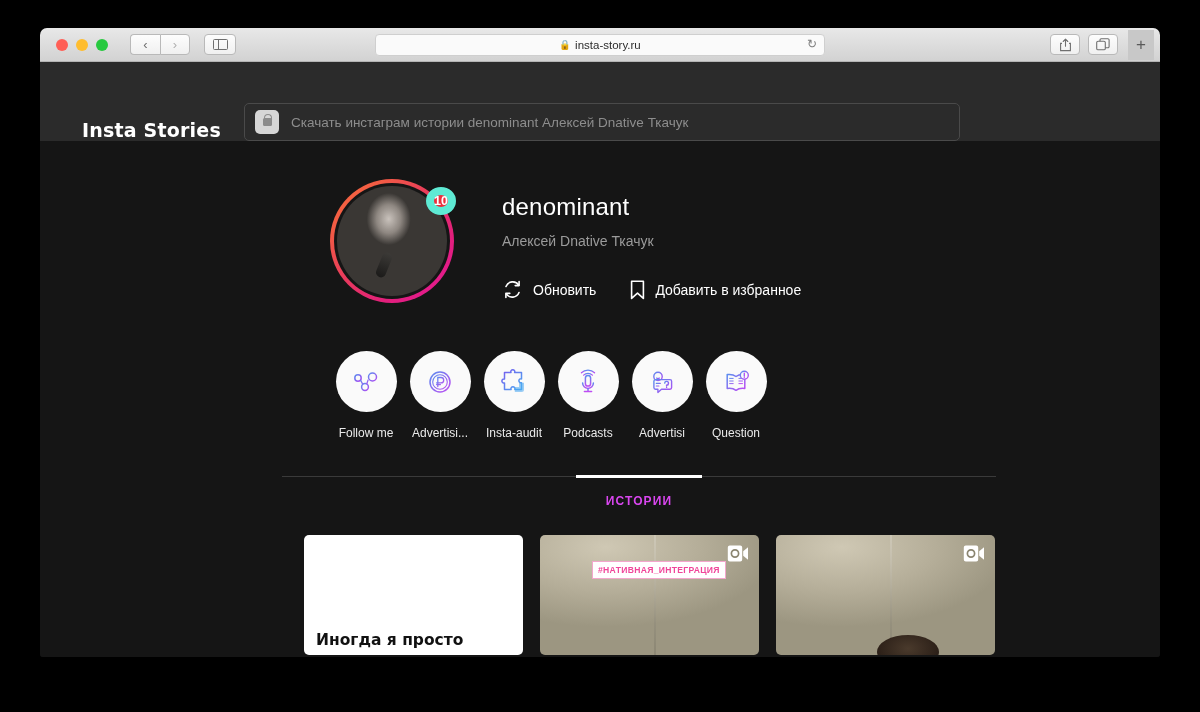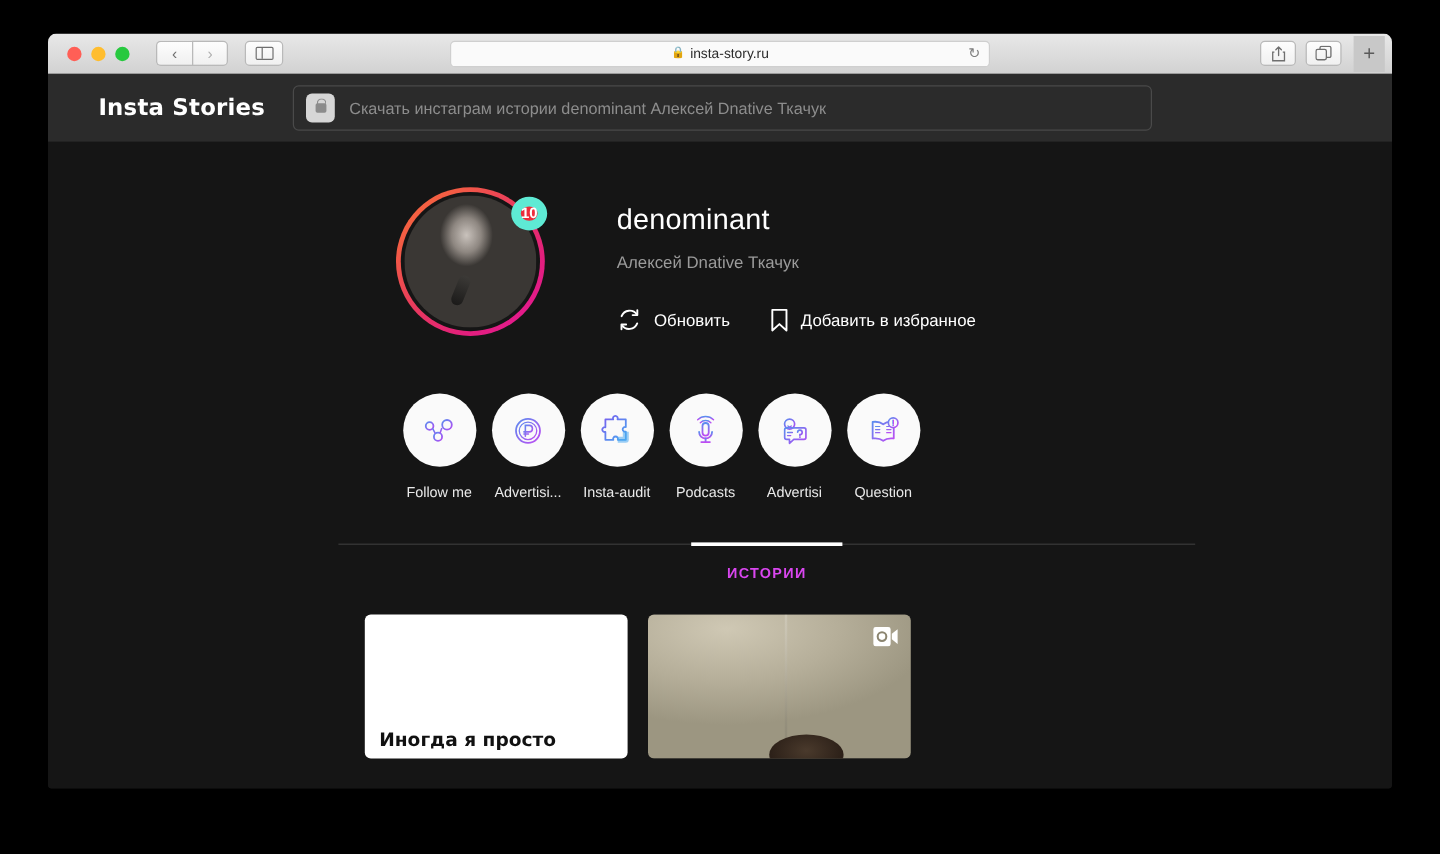--- a/index.html
+++ b/index.html
@@ -84,23 +84,23 @@
     width: 26px; height: 30px; margin-left: 2px;
     background: #c8c8c8;
     display: flex; align-items: center; justify-content: center;
     color: #5a5a5a; font-size: 17px; font-weight: 300;
   }
 
   
   .page { height: 595px; background: #151515; overflow: hidden; position: relative; }
 
   .sitehead {
-    height: 56px;
+    height: 79px;
     background: #2b2b2b;
-    display: flex; align-items: center;
+    display: flex; align-items: flex-end;
     padding: 0 0 0 42px;
   }
   .logo {
     color: #fff; font-size: 19px; font-weight: 700;
     letter-spacing: 0.2px; width: 162px;
     font-family: "DejaVu Sans", sans-serif;
   }
   .searchwrap {
     flex: 1; margin-right: 200px;
     height: 38px;
@@ -155,21 +155,21 @@
   }
   .badge {
     position: absolute; right: -2px; top: 8px;
     min-width: 28px; height: 28px; border-radius: 50%;
     background: #ed2c3b; color: #fff;
     font-size: 12.5px; font-weight: 700;
     display: flex; align-items: center; justify-content: center;
     border: 8px solid #5eead4;
   }
 
-  .pinfo { margin-left: 60px; padding-top: 14px; }
+  .pinfo { margin-left: 48px; padding-top: 14px; }
   .uname { color: #fff; font-size: 24px; font-weight: 400; letter-spacing: 0.2px; }
   .fullname { color: #9b9b9b; font-size: 14px; margin-top: 12px; }
   .actions { display: flex; gap: 34px; margin-top: 30px; }
   .action { display: flex; align-items: center; gap: 10px; color: #fff; font-size: 14px; cursor: pointer; }
 
   
   .highlights { display: flex; gap: 12px; padding: 48px 0 0 295px; }
   .hl { width: 62px; display: flex; flex-direction: column; align-items: center; cursor: pointer; }
   .hlcircle {
     width: 61px; height: 61px; border-radius: 50%;
@@ -445,20 +445,28 @@
       <div class="tabsbar">
         <div class="tab">ИСТОРИИ</div>
       </div>
 
       <div class="grid">
 
         <div class="card white">
           <div class="cardtitle">Иногда я просто</div>
         </div>
 
+        <div class="card photo">
+          <div class="hashtag">#НАТИВНАЯ_ИНТЕГРАЦИЯ</div>
+          <svg class="vidicon" viewBox="0 0 22 17">
+            <path d="M0.8 2.4 A2 2 0 0 1 2.8 0.4 H13.2 A2 2 0 0 1 15.2 2.4 V14.6 A2 2 0 0 1 13.2 16.6 H2.8 A2 2 0 0 1 0.8 14.6 Z" fill="#fff"></path>
+            <circle cx="8" cy="8.5" r="3.6" fill="none" stroke="#8b8570" stroke-width="1.7"></circle>
+            <path d="M16.2 6.2 L21 2.3 V14.7 L16.2 10.8 Z" fill="#fff"></path>
+          </svg>
+        </div>
 
         <div class="card photo card3">
           <svg class="vidicon" viewBox="0 0 22 17">
             <path d="M0.8 2.4 A2 2 0 0 1 2.8 0.4 H13.2 A2 2 0 0 1 15.2 2.4 V14.6 A2 2 0 0 1 13.2 16.6 H2.8 A2 2 0 0 1 0.8 14.6 Z" fill="#fff"></path>
             <circle cx="8" cy="8.5" r="3.6" fill="none" stroke="#8b8570" stroke-width="1.7"></circle>
             <path d="M16.2 6.2 L21 2.3 V14.7 L16.2 10.8 Z" fill="#fff"></path>
           </svg>
         </div>
 
       </div>

